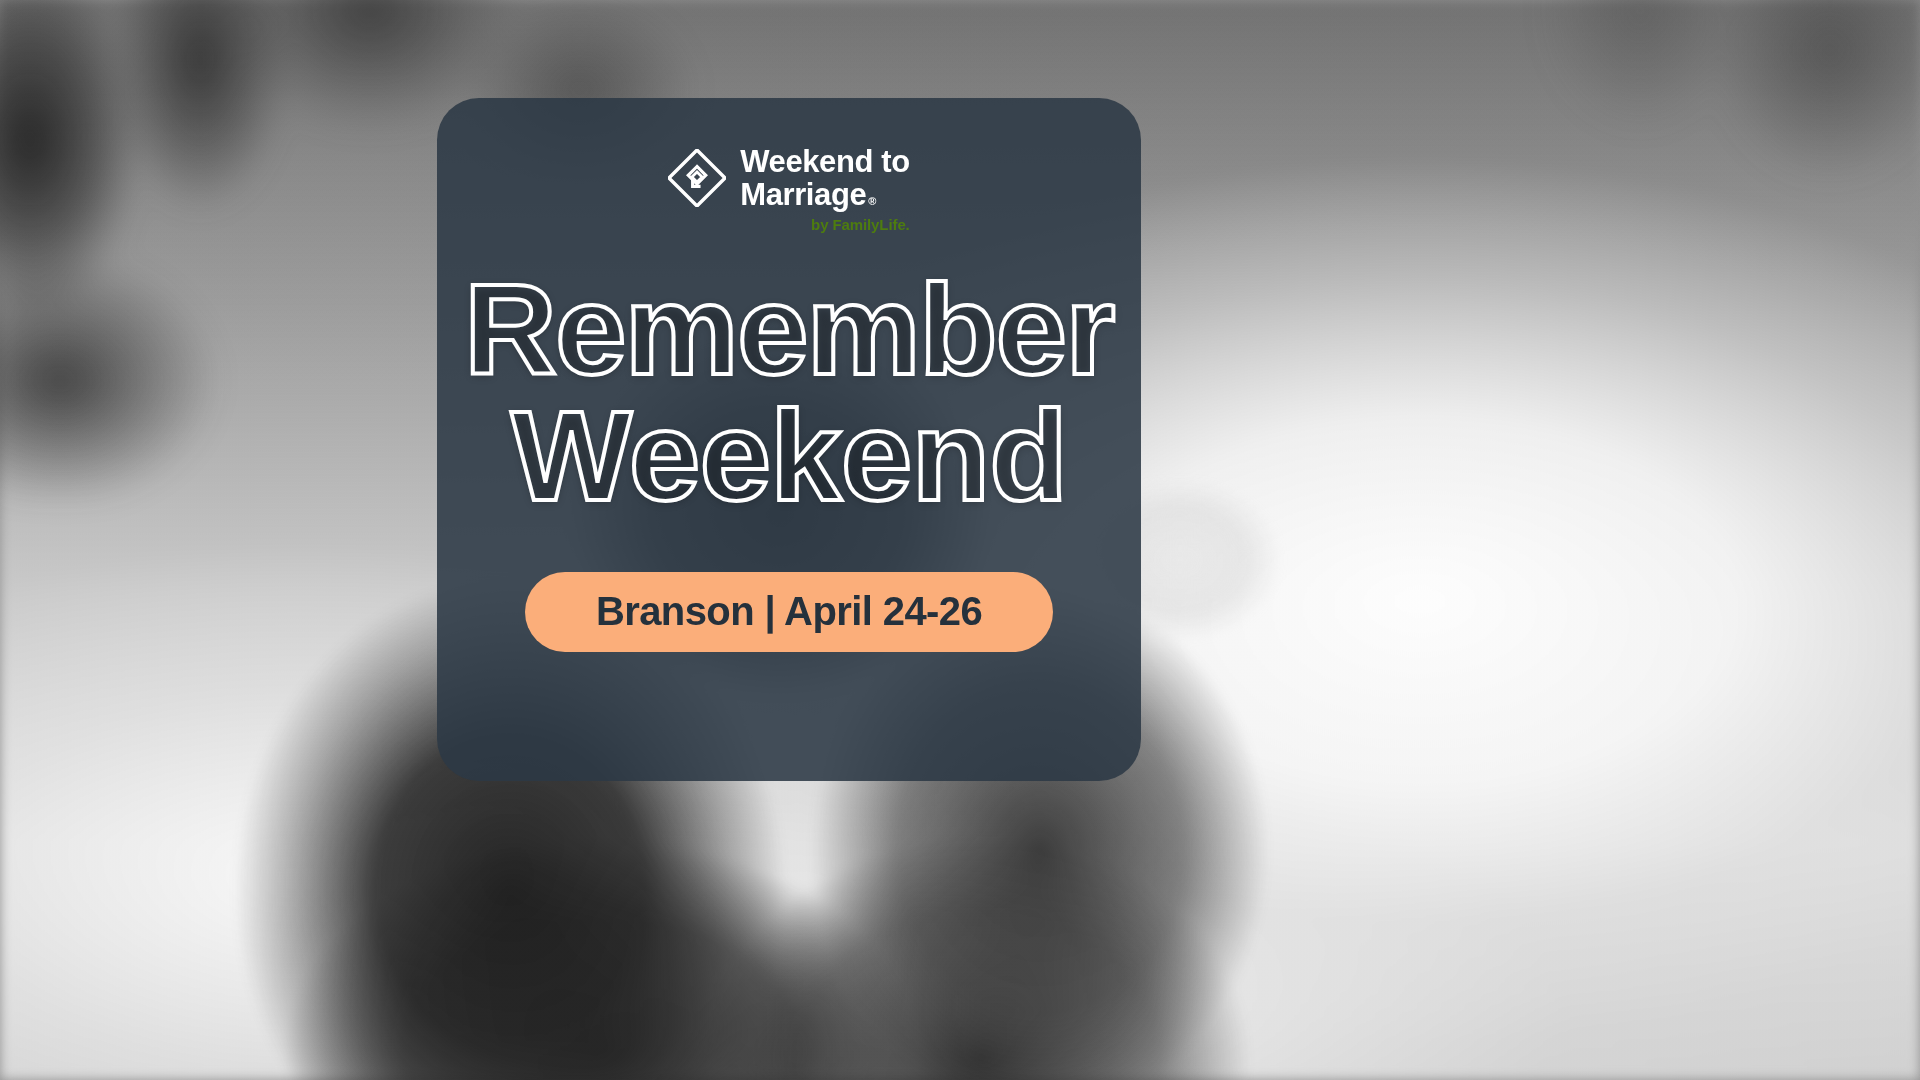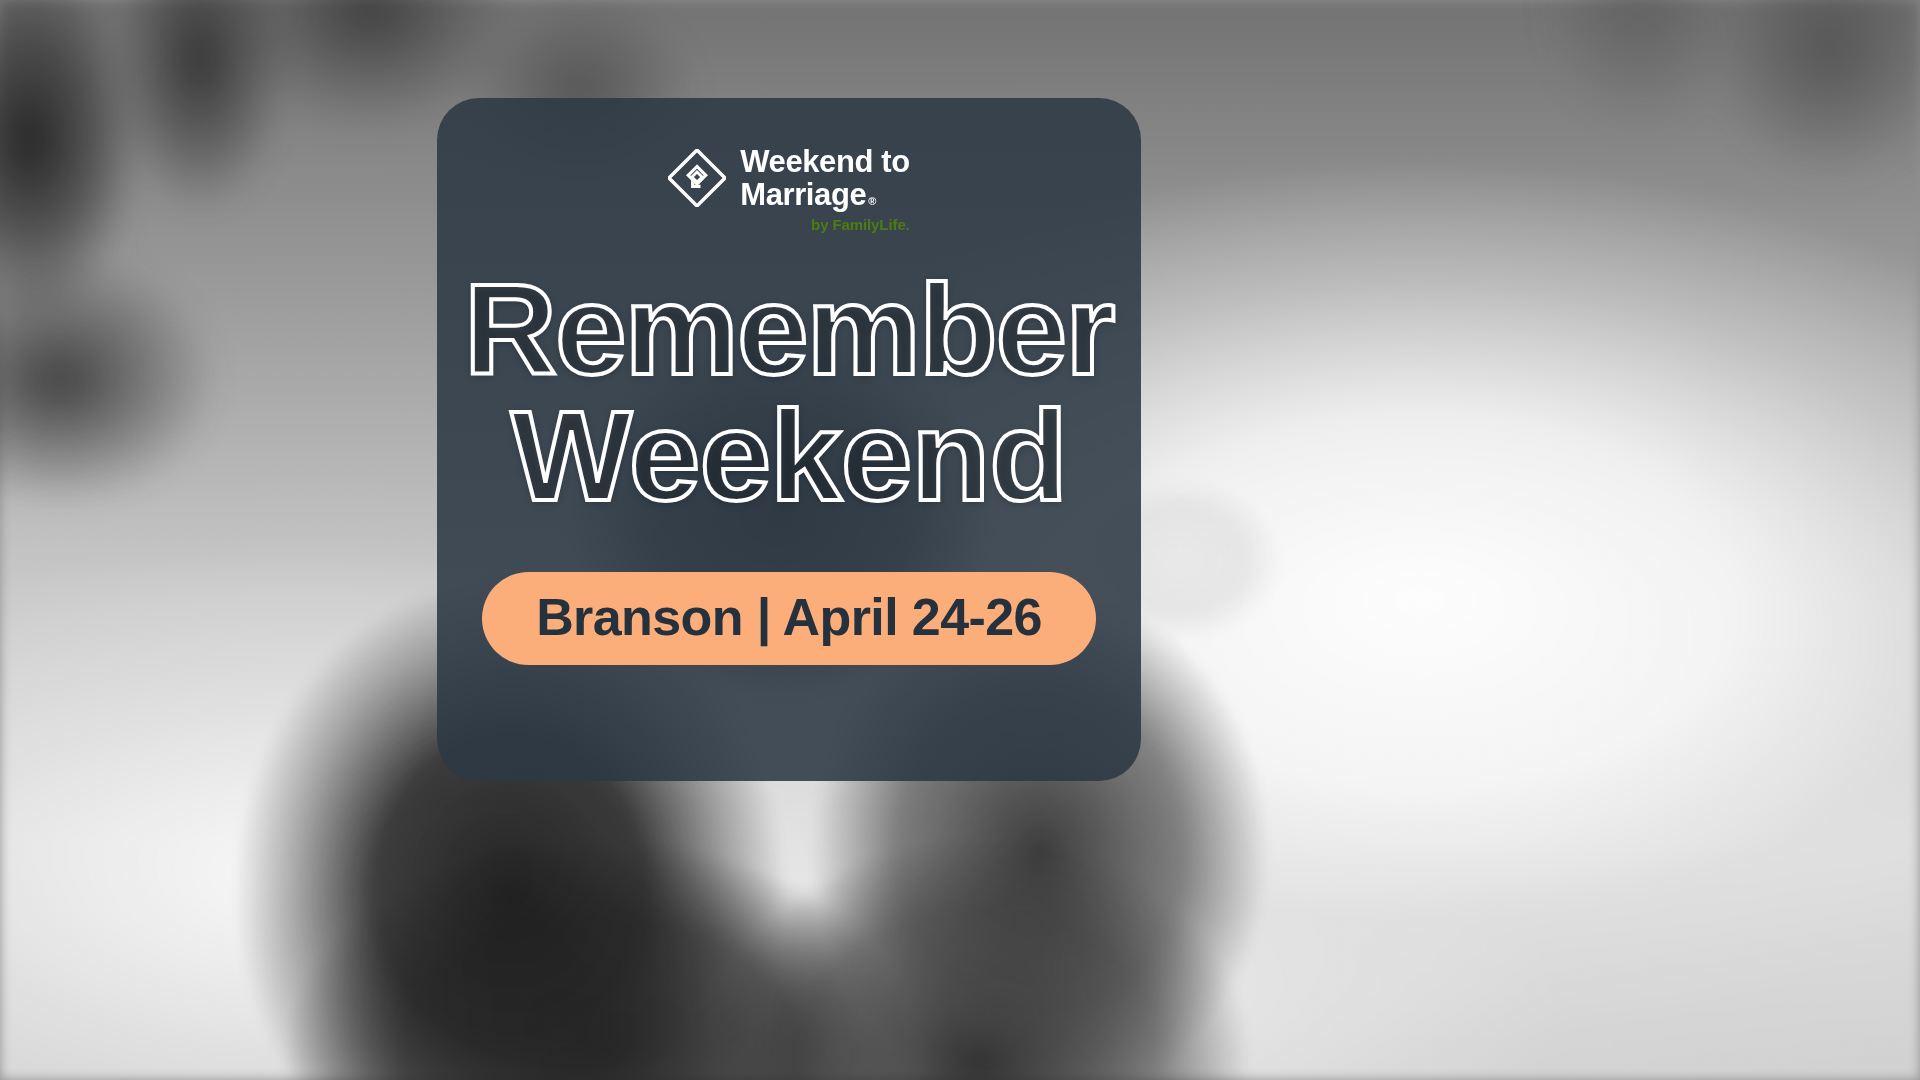--- a/index.html
+++ b/index.html
@@ -151,21 +151,21 @@
     background:#FBAE7A;
     border-radius:999px;
     padding:17px 54px 19px;
     display:flex;
     align-items:center;
     justify-content:center;
     min-width:528px;
   }
   .pill-text {
     color:#25313c;
-    font-size:52px;
+    font-size:40px;
     font-weight:bold;
     letter-spacing:-.6px;
     line-height:1.1;
     white-space:nowrap;
   }
 </style>
 </head>
 <body>
 
 <div id="stage">

